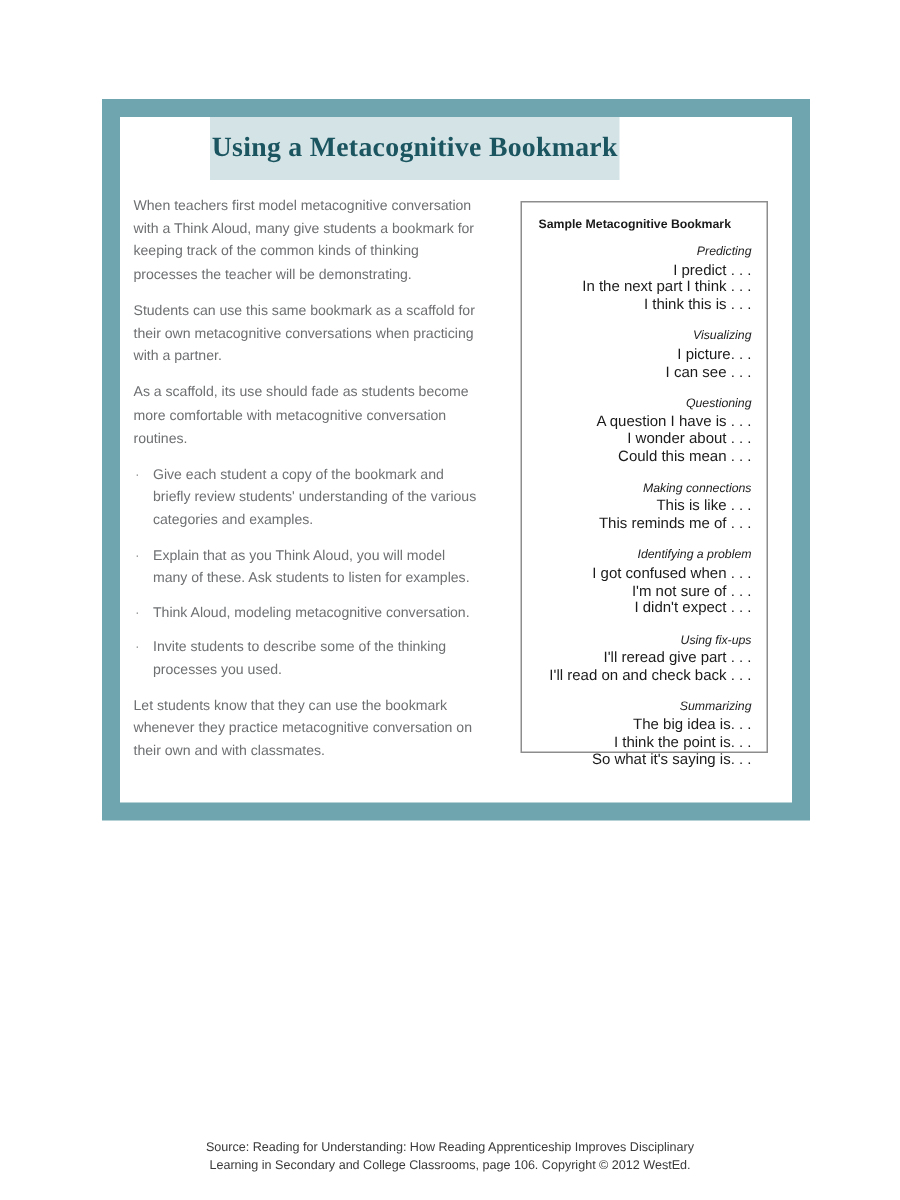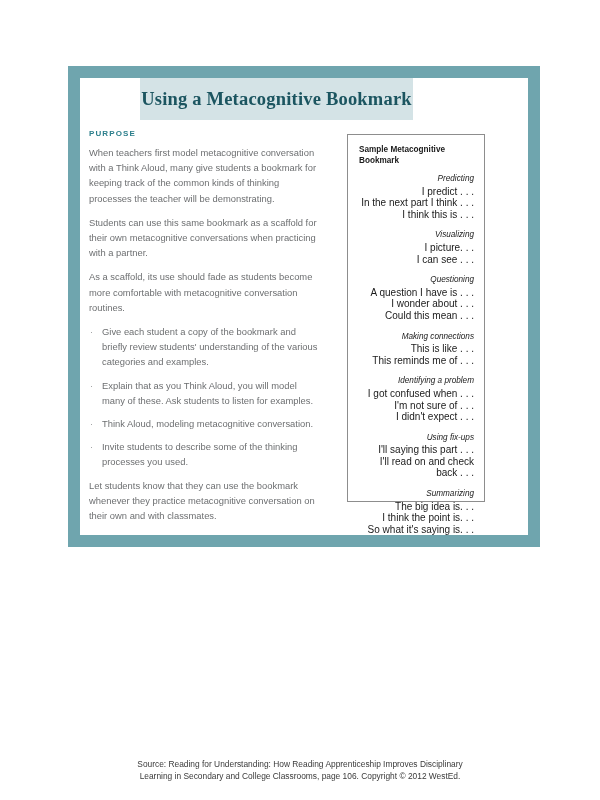--- a/index.html
+++ b/index.html
@@ -101,21 +101,21 @@
     color: #9a9c9e;
     font-size: 9.4px;
     line-height: 15.2px;
   }
 
   
   #bookmark-box {
     position: absolute;
     left: 347px;
     top: 134px;
-    width: 138px;
+    width: 165px;
     height: 368px;
     border: 1px solid #8d8d8d;
     background: #ffffff;
     box-sizing: border-box;
     padding: 9px 10px 8px 11px;
   }
   #bookmark-title {
     font-size: 8.2px;
     font-weight: bold;
     color: #1a1a1a;
@@ -164,21 +164,20 @@
 <div id="frame">
   <div id="frame-inner"></div>
 </div>
 
 <div id="title-band">
   <div id="title-text">Using a Metacognitive Bookmark</div>
 </div>
 
 <div id="left-col">
 
-  <p class="section-heading">PURPOSE</p>
 
   <p class="body-para">When teachers first model metacognitive conversation with a Think Aloud, many give students a bookmark for keeping track of the common kinds of thinking processes the teacher will be demonstrating.</p>
   <p class="body-para">Students can use this same bookmark as a scaffold for their own metacognitive conversations when practicing with a partner.</p>
   <p class="body-para">As a scaffold, its use should fade as students become more comfortable with metacognitive conversation routines.</p>
 
 
   <ul class="proc-list">
     <li>
       <span class="bullet-mark">·</span>
       <span>Give each student a copy of the bookmark and briefly review students' understanding of the various categories and examples.</span>
@@ -231,21 +230,21 @@
 
   <div class="bm-group">
     <p class="bm-cat">Identifying a problem</p>
     <p class="bm-stem">I got confused when . . .</p>
     <p class="bm-stem">I'm not sure of . . .</p>
     <p class="bm-stem">I didn't expect . . .</p>
   </div>
 
   <div class="bm-group">
     <p class="bm-cat">Using fix-ups</p>
-    <p class="bm-stem">I'll saying this part . . .</p>
+    <p class="bm-stem">I'll reread give part . . .</p>
     <p class="bm-stem">I'll read on and check back . . .</p>
   </div>
 
   <div class="bm-group">
     <p class="bm-cat">Summarizing</p>
     <p class="bm-stem">The big idea is. . .</p>
     <p class="bm-stem">I think the point is. . .</p>
     <p class="bm-stem">So what it's saying is. . .</p>
   </div>
 </div>

